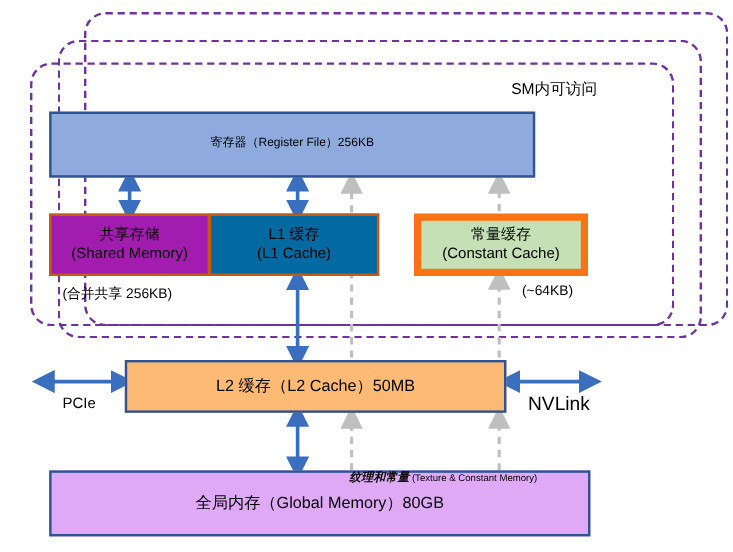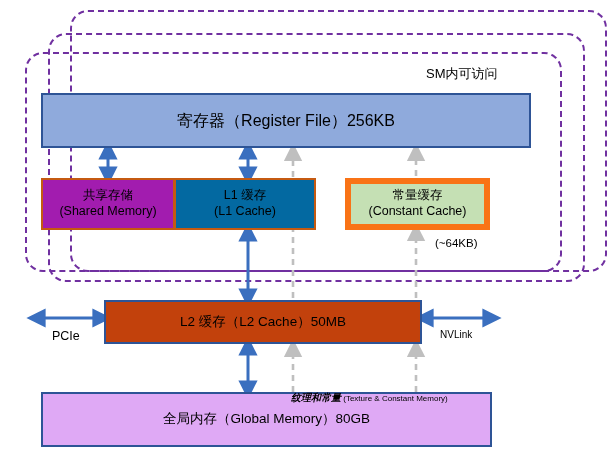--- a/index.html
+++ b/index.html
@@ -32,24 +32,24 @@
     align-items: center;
     justify-content: center;
     text-align: center;
     color: #000000;
     line-height: 1.25;
   }
   .box .l1 { white-space: nowrap; }
   .box .l2 { white-space: nowrap; }
 
   #register-file {
-    left: 41px; top: 93px; width: 490px; height: 55px;
+    left: 41px; top: 93px; width: 405px; height: 55px;
     background: #8FAADC;
     border: 2px solid #2E5496;
-    font-size: 16px;
+    font-size: 10px;
     align-items: center;
   }
   #shared-memory {
     left: 41px; top: 178px; width: 134px; height: 52px;
     background: #a21caf;
     border: 2px solid #C55A11;
     font-size: 12.5px;
   }
   #l1-cache {
     left: 175px; top: 178px; width: 141px; height: 52px;
@@ -59,42 +59,42 @@
     font-size: 12.5px;
   }
   #constant-cache {
     left: 345px; top: 178px; width: 145px; height: 52px;
     background: #C5E0B4;
     border: 6px solid #f97316;
     font-size: 12.5px;
   }
   #l2-cache {
     left: 104px; top: 300px; width: 318px; height: 44px;
-    background: #c2410c;
+    background: #fdba74;
     border: 2px solid #2E5496;
     font-size: 13.5px;
   }
   #global-memory {
     left: 41px; top: 392px; width: 451px; height: 55px;
     background: #DFA9F5;
     border: 2px solid #2E5496;
     font-size: 13.5px;
   }
 
   .note {
     position: absolute;
     font-size: 11.5px;
     color: #000000;
     white-space: nowrap;
   }
   #sm-label { left: 386px; top: 65px; font-size: 13px; margin-left: 40px; }
   #shared-note { left: 52px; top: 237px; }
   #constant-note { left: 435px; top: 237px; }
   #pcie-label  { left: 52px; top: 329px; font-size: 12.5px; }
-  #nvlink-label{ left: 440px; top: 329px; font-size: 10px; }
+  #nvlink-label{ left: 440px; top: 329px; font-size: 16px; }
   #texture-note {
     left: 291px; top: 391px; font-size: 8px;
   }
   #texture-note .cn { font-size: 10px; font-weight: bold; font-style: italic; }
 
   svg.overlay {
     position: absolute;
     left: 0; top: 0;
     width: 611px; height: 460px;
     pointer-events: none;
@@ -156,20 +156,21 @@
   <div class="box" id="l1-cache">
     <span class="l1">L1 缓存</span>
     <span class="l2">(L1 Cache)</span>
   </div>
 
   <div class="box" id="constant-cache">
     <span class="l1">常量缓存</span>
     <span class="l2">(Constant Cache)</span>
   </div>
 
+  <div class="note" id="shared-note">(合并共享 256KB)</div>
   <div class="note" id="constant-note">(~64KB)</div>
 
   <div class="box" id="l2-cache">
     <span class="l1">L2 缓存（L2 Cache）50MB</span>
   </div>
 
   <div class="note" id="pcie-label">PCIe</div>
   <div class="note" id="nvlink-label">NVLink</div>
 
   <div class="box" id="global-memory">

